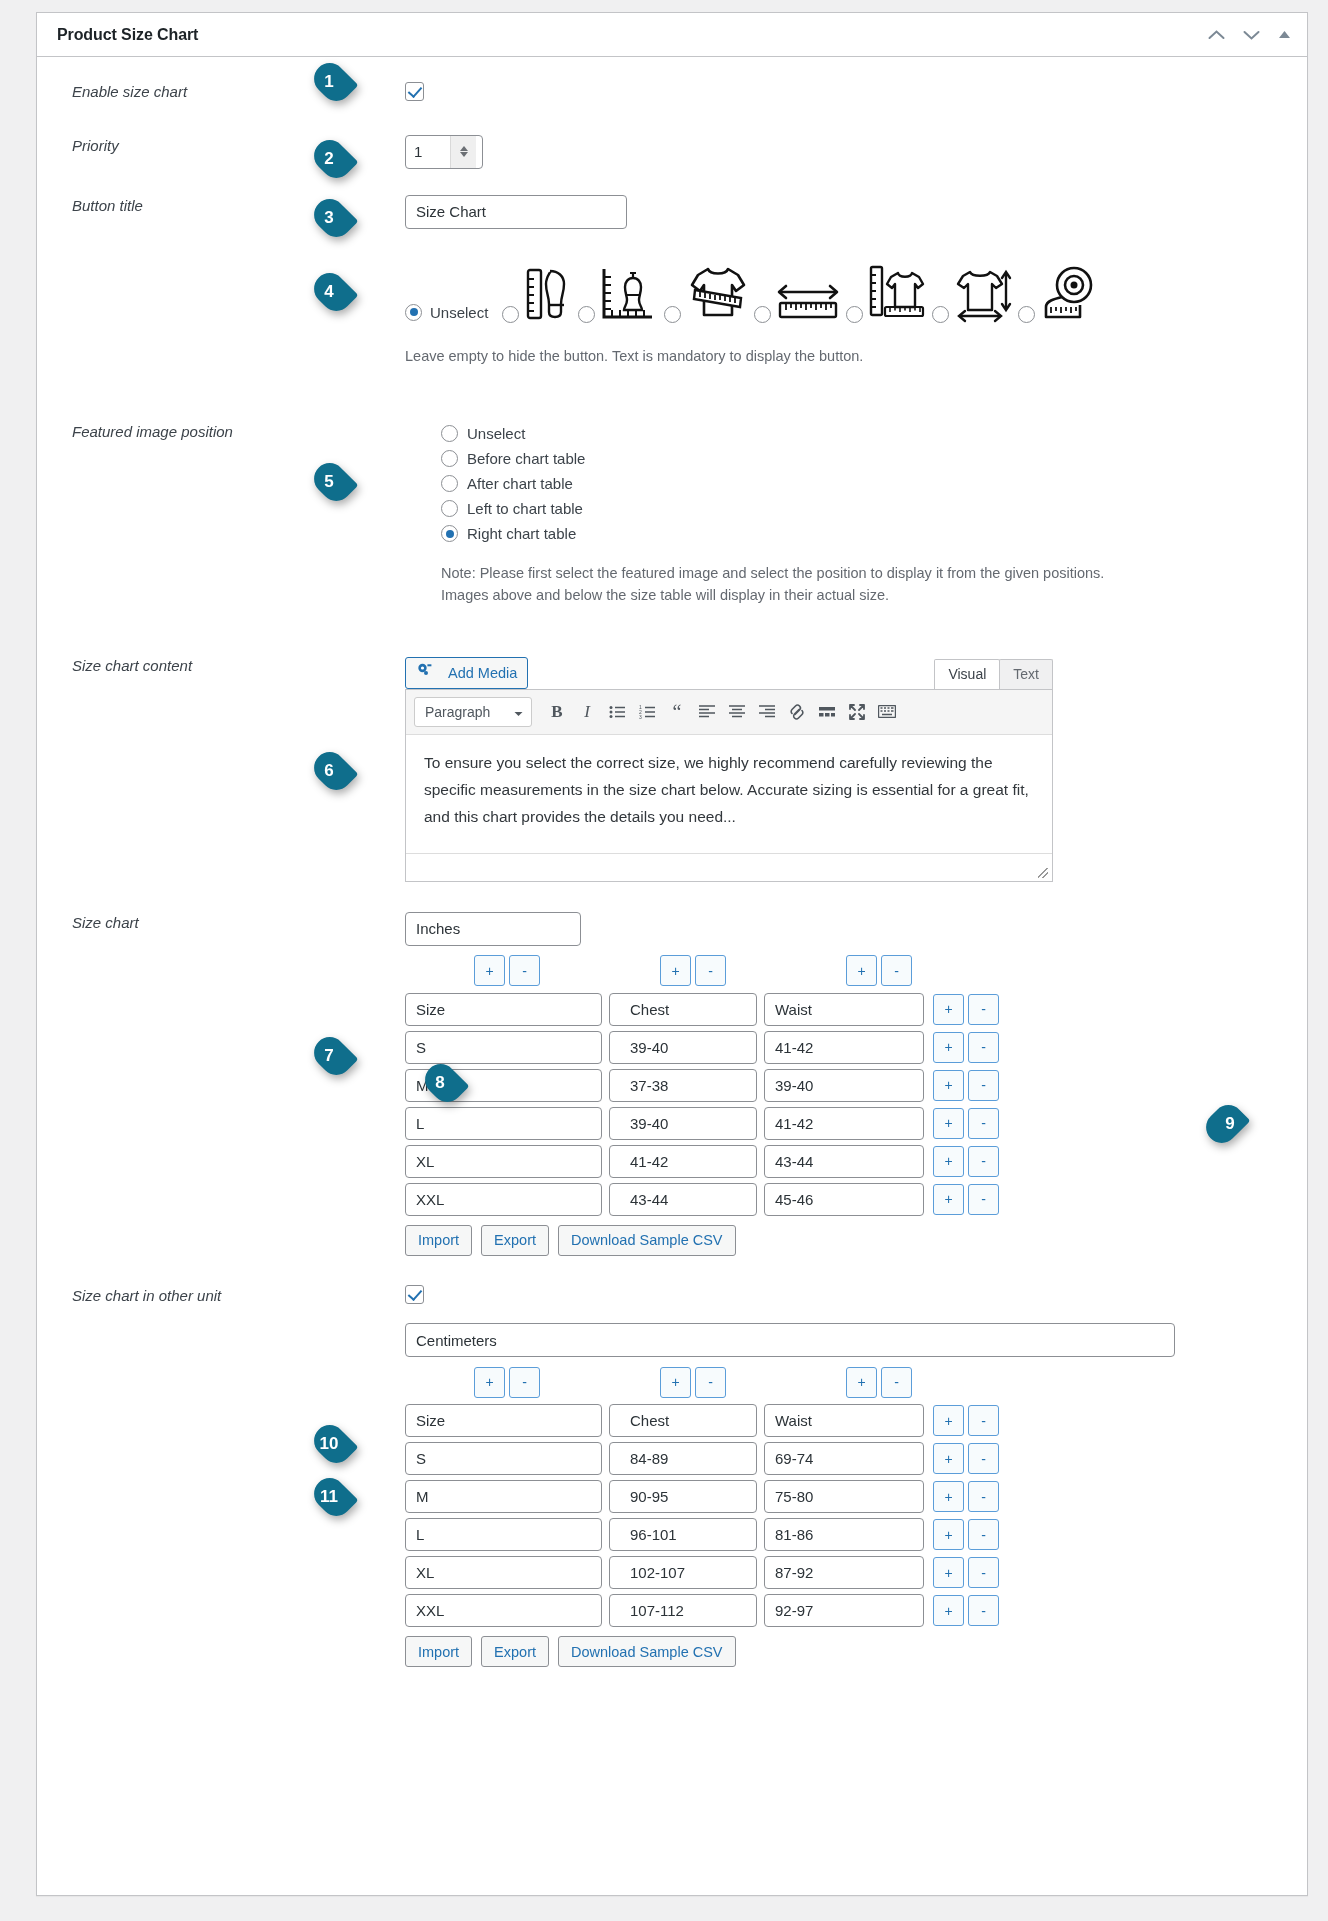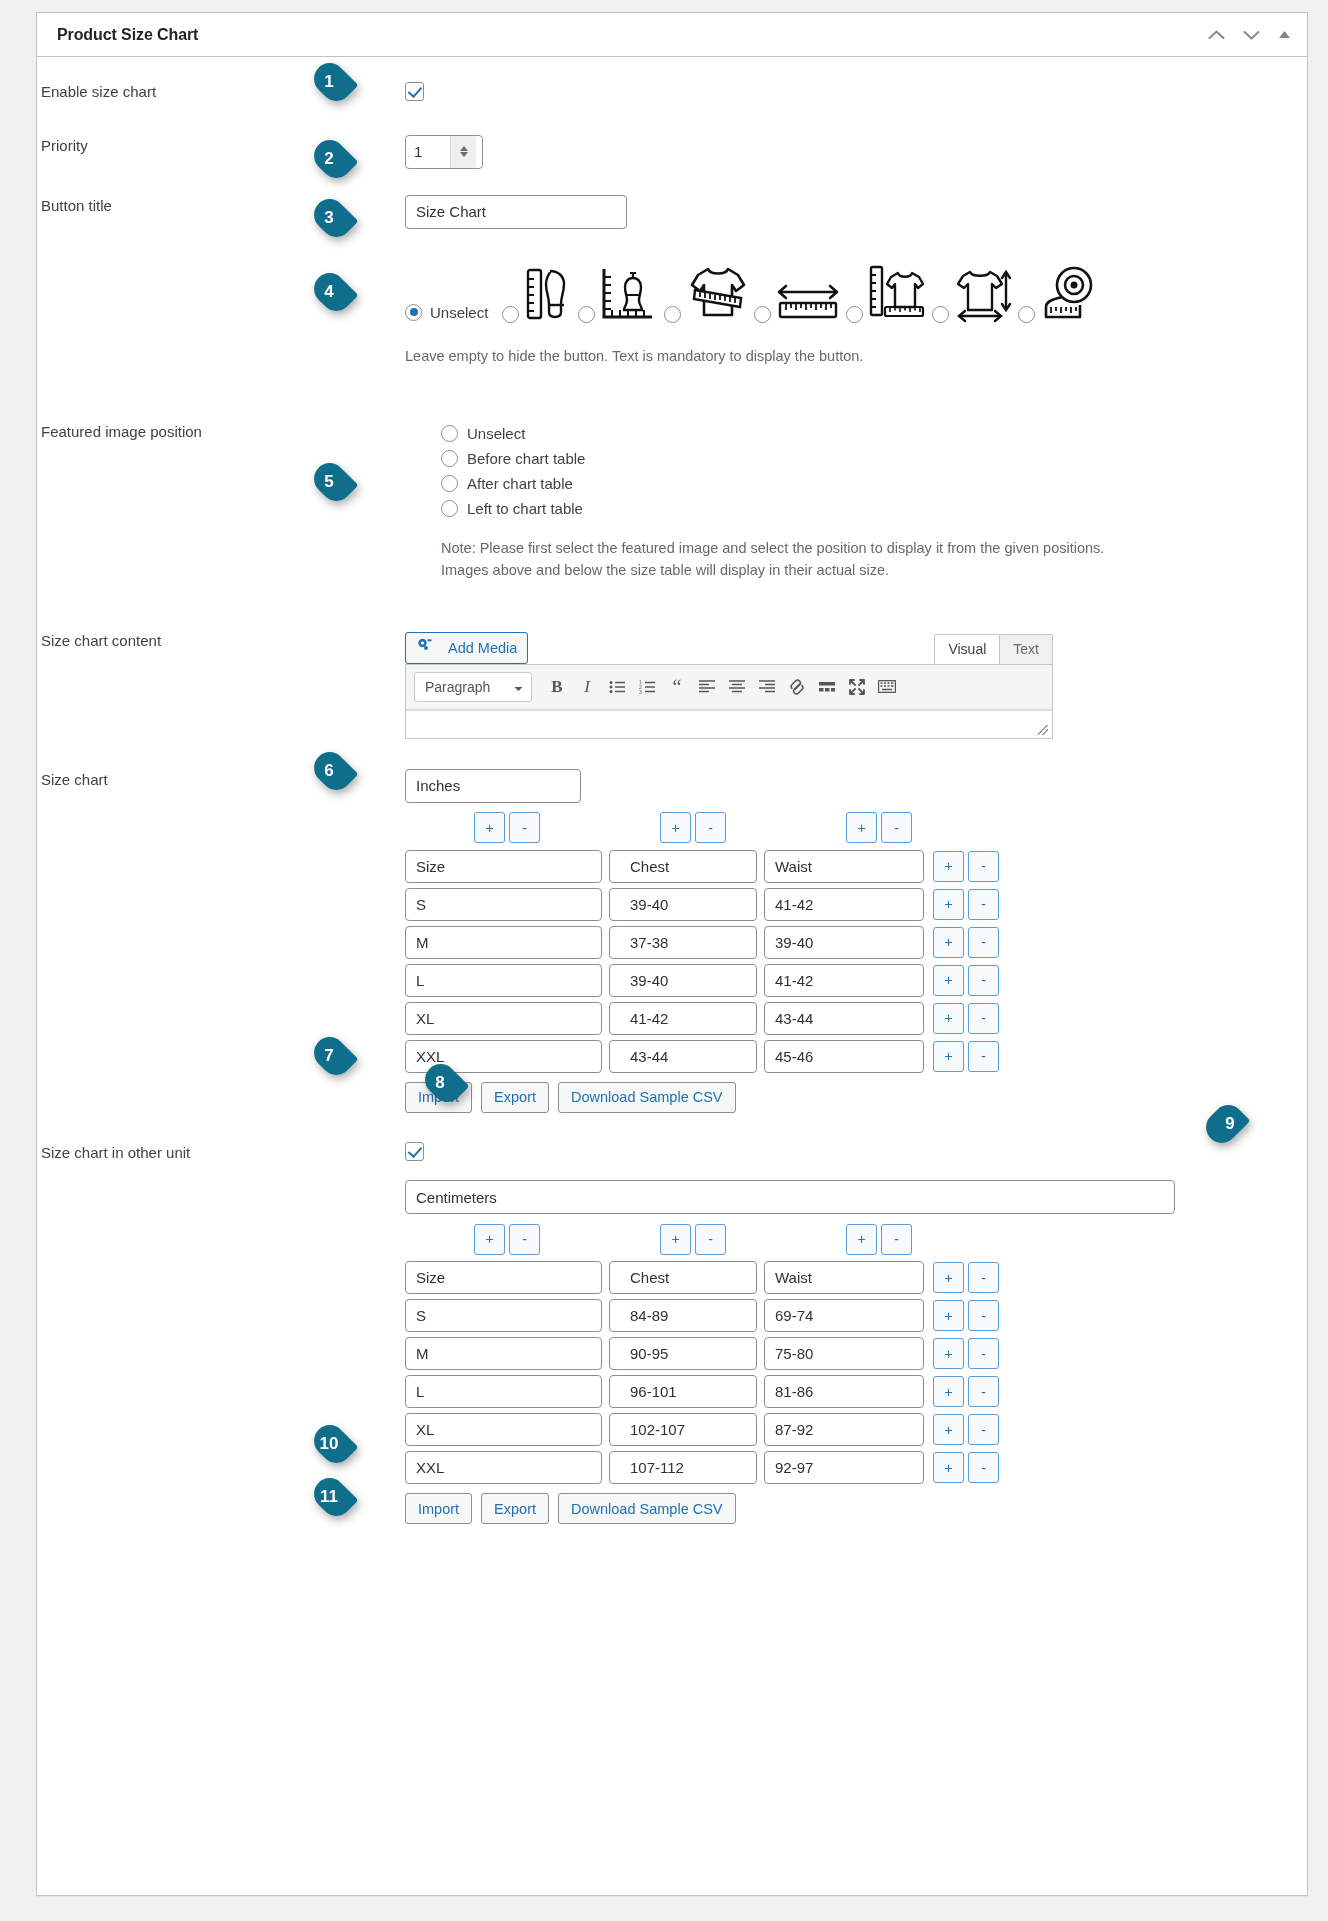--- a/index.html
+++ b/index.html
@@ -33,25 +33,26 @@
   }
   .mb-actions { display:flex; align-items:center; gap:18px; }
   .mb-actions .ico { cursor:pointer; line-height:0; }
 
   .mb-body { padding:0; position:relative; }
 
   
   .row { display:flex; position:relative; }
   .lbl {
     width:368px;
-    padding-left:4px;
+    padding-left:35px;
     padding-top:2px;
     font-size:15px;
     color:#3c434a;
     flex-shrink:0;
+    font-style:italic;
   }
   .ctl { flex:1; padding-right:24px; }
 
   
   input[type=text].txt {
     font-family:"Liberation Sans", sans-serif;
     font-size:15px; color:#2c3338;
     border:1px solid #8c8f94;
     border-radius:4px;
     background:#fff;
@@ -382,20 +383,24 @@
             <span class="rd"></span>
             <span>Before chart table</span>
           </div>
           <div class="radio-line">
             <span class="rd"></span>
             <span>After chart table</span>
           </div>
           <div class="radio-line">
             <span class="rd"></span>
             <span>Left to chart table</span>
+          </div>
+          <div class="radio-line">
+            <span class="rd on"></span>
+            <span>Right chart table</span>
           </div>
         </div>
         <div class="hint" style="margin-top:16px;width:760px;">
           <div>Note: Please first select the featured image and select the position to display it from the given positions.</div>
           <div>Images above and below the size table will display in their actual size.</div>
         </div>
       </div>
     </div>
 
     <div class="row" style="margin-top:48px;">
@@ -488,20 +493,23 @@
                     <path d="M1 1 L6 6 M1 1 v4 M1 1 h4 M15 1 L10 6 M15 1 v4 M15 1 h-4 M1 15 L6 10 M1 15 v-4 M1 15 h4 M15 15 L10 10 M15 15 v-4 M15 15 h-4" stroke="#50575e" stroke-width="1.8" fill="none" stroke-linecap="round"></path>
                   </svg>
               </div>
               <div class="tb-btn">
                 <svg width="18" height="13" viewBox="0 0 18 13">
                     <rect x="0.5" y="0.5" width="17" height="12" rx="1" fill="none" stroke="#50575e" stroke-width="1.4"></rect>
                     <path d="M2.5 3h2M6 3h2M9.5 3h2M13 3h2.5M2.5 6h2M6 6h2M9.5 6h2M13 6h2.5M4 9.5h10" stroke="#50575e" stroke-width="1.5"></path>
                   </svg>
               </div>
             </div>
+            <div class="ed-content">
+              <p>To ensure you select the correct size, we highly recommend carefully reviewing the specific measurements in the size chart below. Accurate sizing is essential for a great fit, and this chart provides the details you need...</p>
+            </div>
             <div class="ed-status"></div>
           </div>
         </div>
       </div>
     </div>
 
     <div class="row" style="margin-top:30px;">
       <div class="lbl">Size chart</div>
       <div class="ctl">
         <input type="text" class="txt unit-input" value="Inches" style="">

